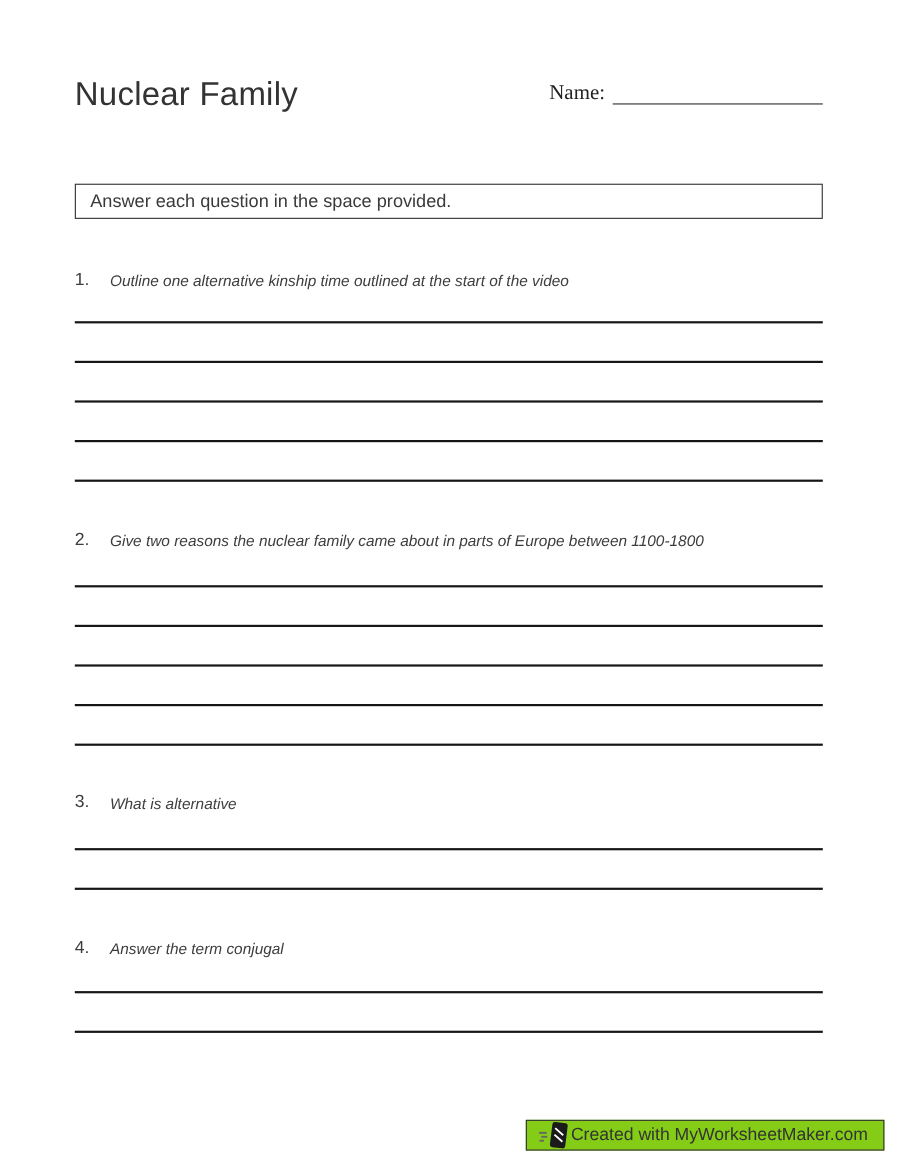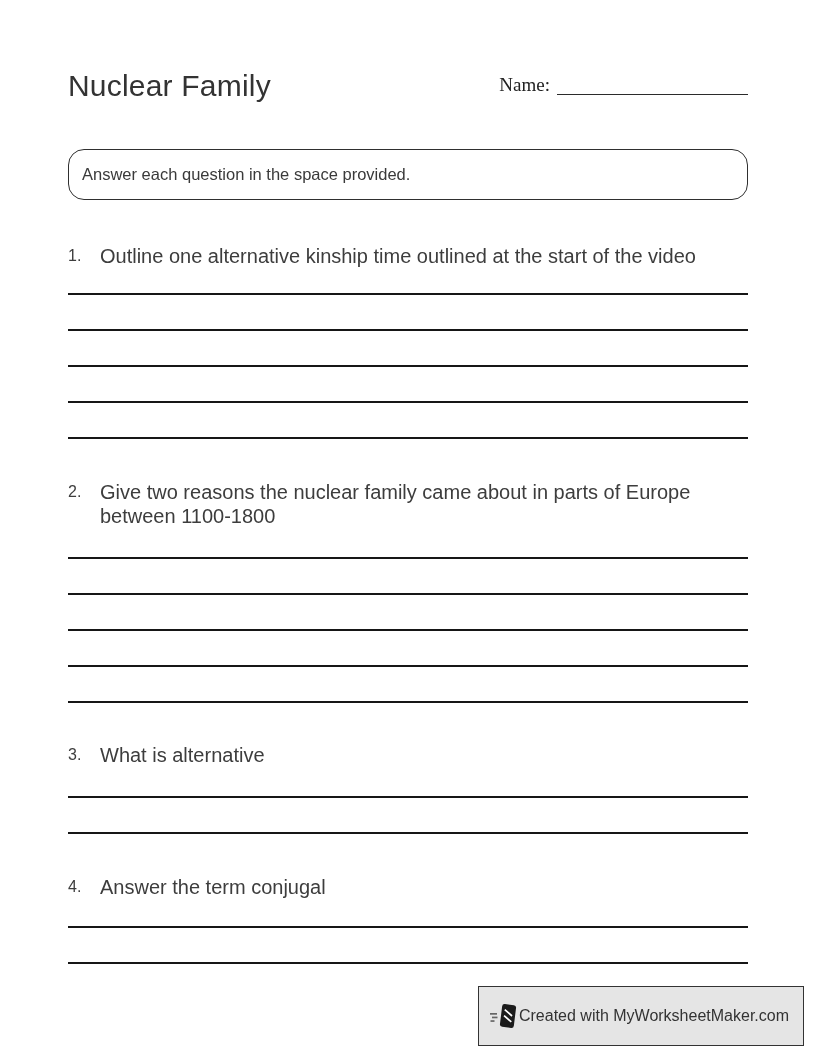--- a/index.html
+++ b/index.html
@@ -33,62 +33,62 @@
     color: #222222;
     width: 52px;
     text-align: right;
     margin-right: 7px;
     line-height: 21px;
   }
   .nd-line { flex: 1; border-bottom: 1.5px solid #2b2b2b; height: 20px; }
 
   
   .instruction-box {
-    margin-top: 37px;
-    height: 51px;
+    margin-top: 55px;
+    height: 32px;
     box-sizing: border-box;
     border: 1.5px solid #2f2f2f;
-    border-radius: 16px;
+    border-radius: 0;
     display: flex;
     align-items: center;
     padding: 0 13px;
     font-size: 16.5px;
     color: #3a3a3a;
   }
 
   
   .question { display: flex; }
   .q-number { width: 32px; font-size: 16px; line-height: 24px; color: #3d3d3d; flex: 0 0 32px; }
-  .q-text { flex: 1; font-size: 20px; line-height: 24px; color: #3d3d3d; }
+  .q-text { flex: 1; font-size: 14px; line-height: 24px; color: #3d3d3d; font-style: italic; }
 
   .q-block.q1 { margin-top: 44px; }
   .q-block.q2 { margin-top: 41px; }
   .q-block.q3 { margin-top: 40px; }
   .q-block.q4 { margin-top: 41px; }
 
   .lines { margin-top: 0; }
   .q2 .lines { margin-top: 4px; }
   .q3 .lines { margin-top: 4px; }
   .q4 .lines { margin-top: 2px; }
   .answer-line { height: 34px; border-bottom: 2px solid #161616; }
   .answer-line.first { height: 25px; }
 
   
   .footer-box {
     position: absolute;
     right: 12px;
     bottom: 10px;
-    height: 60px;
+    height: 28px;
     box-sizing: border-box;
     border: 1.5px solid #333333;
     display: flex;
     align-items: center;
     gap: 0;
     padding: 0 14px 0 10px;
-    background: #e5e5e5;
+    background: #84cc16;
   }
   .footer-text { font-size: 16px; color: #333333; white-space: nowrap; }
   .logo { display: inline-flex; }
 </style>
 </head>
 <body>
 
 <div class="page">
 
   <div class="header">

